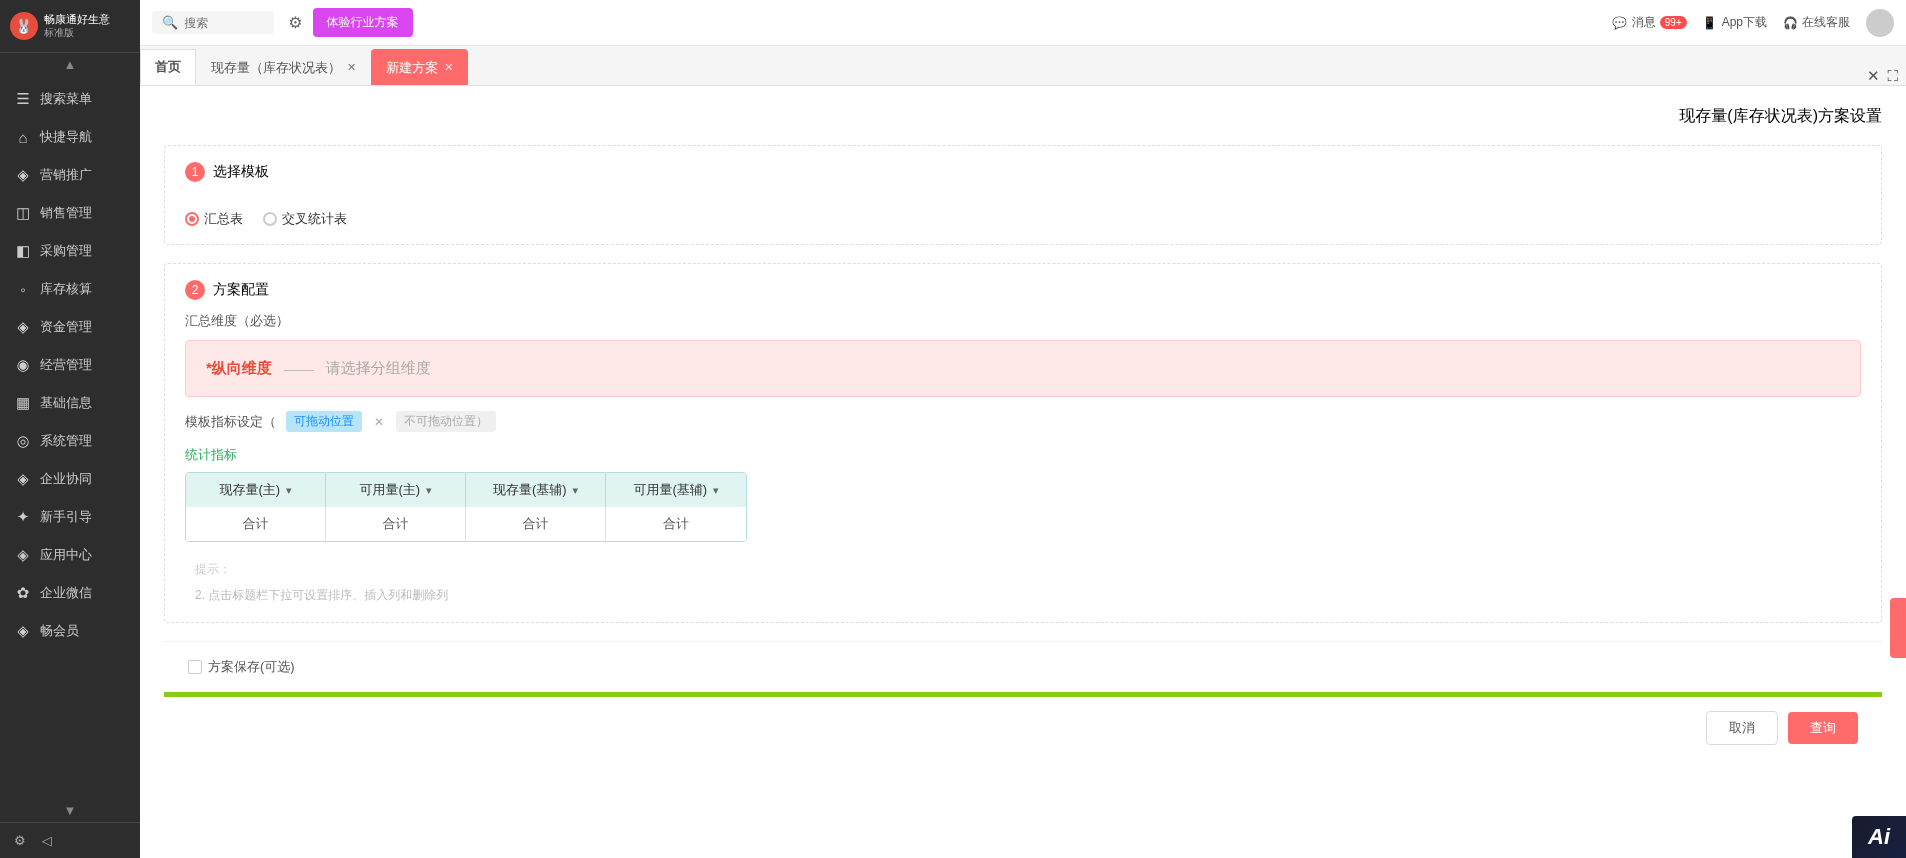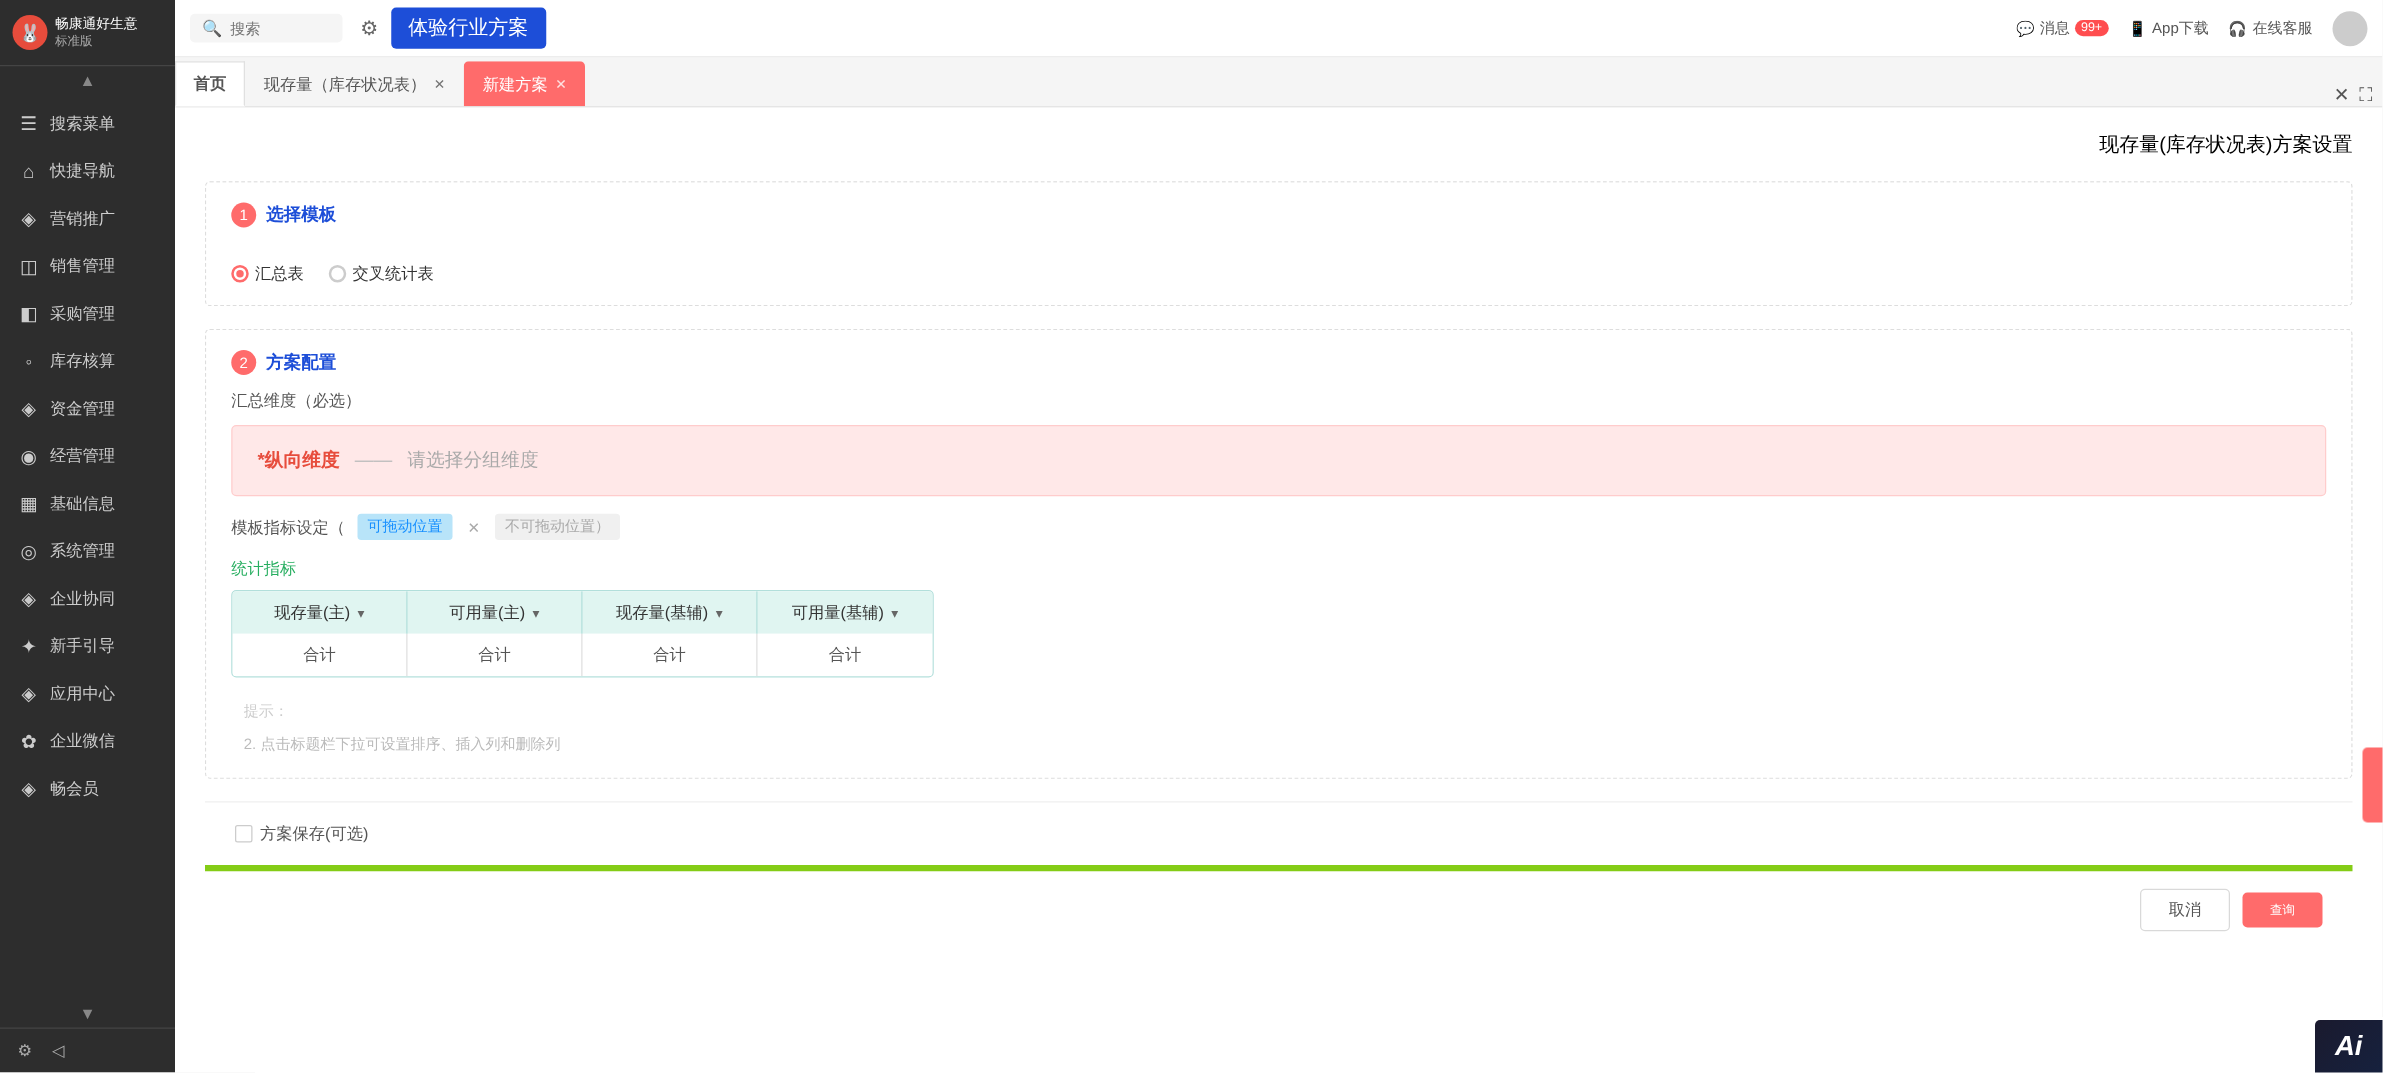--- a/index.html
+++ b/index.html
@@ -95,26 +95,26 @@
       outline: none;
       width: 80px;
     }
     .topbar-gear {
       color: #666;
       font-size: 16px;
       cursor: pointer;
       margin-left: 4px;
     }
     .topbar-btn-industry {
-      background: #1d4ed8;
+      background: #d946ef;
       color: white;
       border: none;
       border-radius: 4px;
       padding: 6px 14px;
-      font-size: 16px;
+      font-size: 12px;
       cursor: pointer;
     }
     .topbar-spacer { flex: 1; }
     .topbar-right {
       display: flex;
       align-items: center;
       gap: 16px;
       font-size: 12px;
       color: #555;
     }
@@ -229,22 +229,22 @@
       width: 20px;
       height: 20px;
       font-size: 12px;
       display: flex;
       align-items: center;
       justify-content: center;
       flex-shrink: 0;
     }
     .section-label {
       font-size: 14px;
-      font-weight: bold;
-      color: #1d4ed8;
+      font-weight: normal;
+      color: #000000;
     }
 
     
     .radio-group {
       display: flex;
       align-items: center;
       gap: 20px;
       flex-wrap: wrap;
     }
     .radio-option {
@@ -428,21 +428,21 @@
       font-size: 13px;
       cursor: pointer;
       color: #555;
     }
     .btn-query {
       background: #ff6b6b;
       color: white;
       border: none;
       border-radius: 4px;
       padding: 7px 22px;
-      font-size: 10px;
+      font-size: 13px;
       cursor: pointer;
     }
 
     
     .scroll-up-btn, .scroll-down-btn {
       display: flex;
       align-items: center;
       justify-content: center;
       padding: 4px;
       cursor: pointer;

